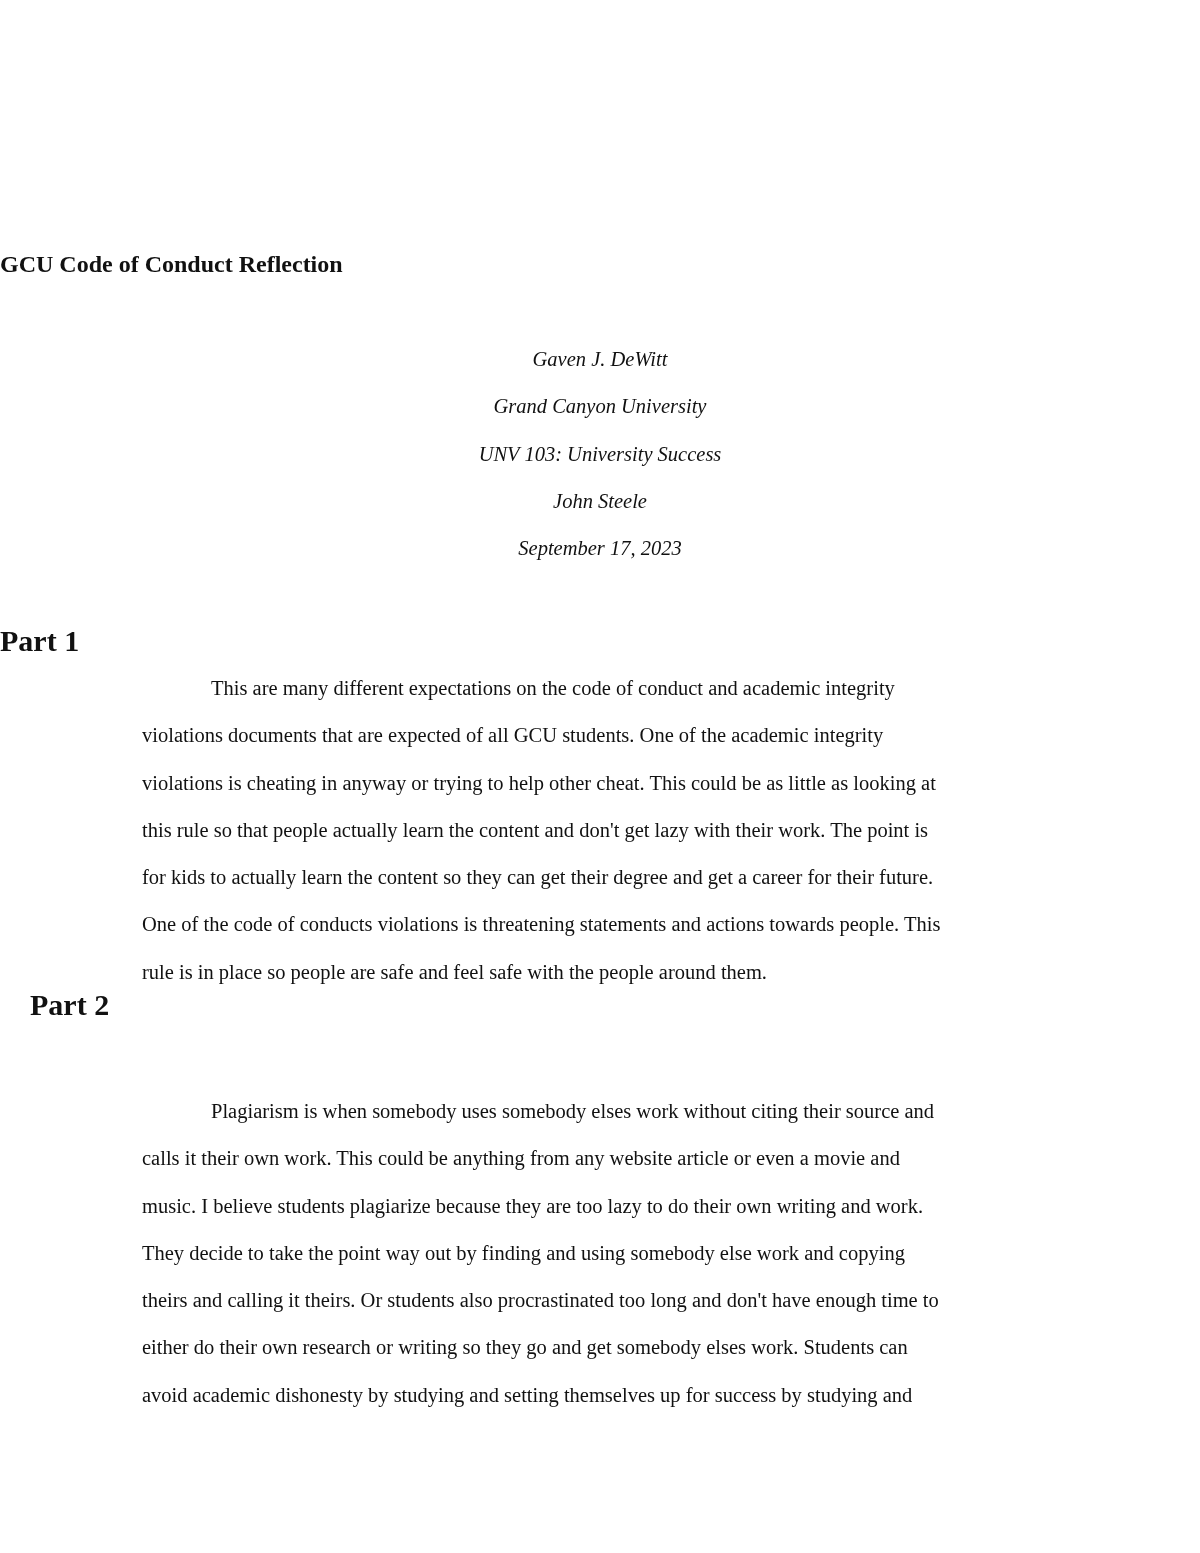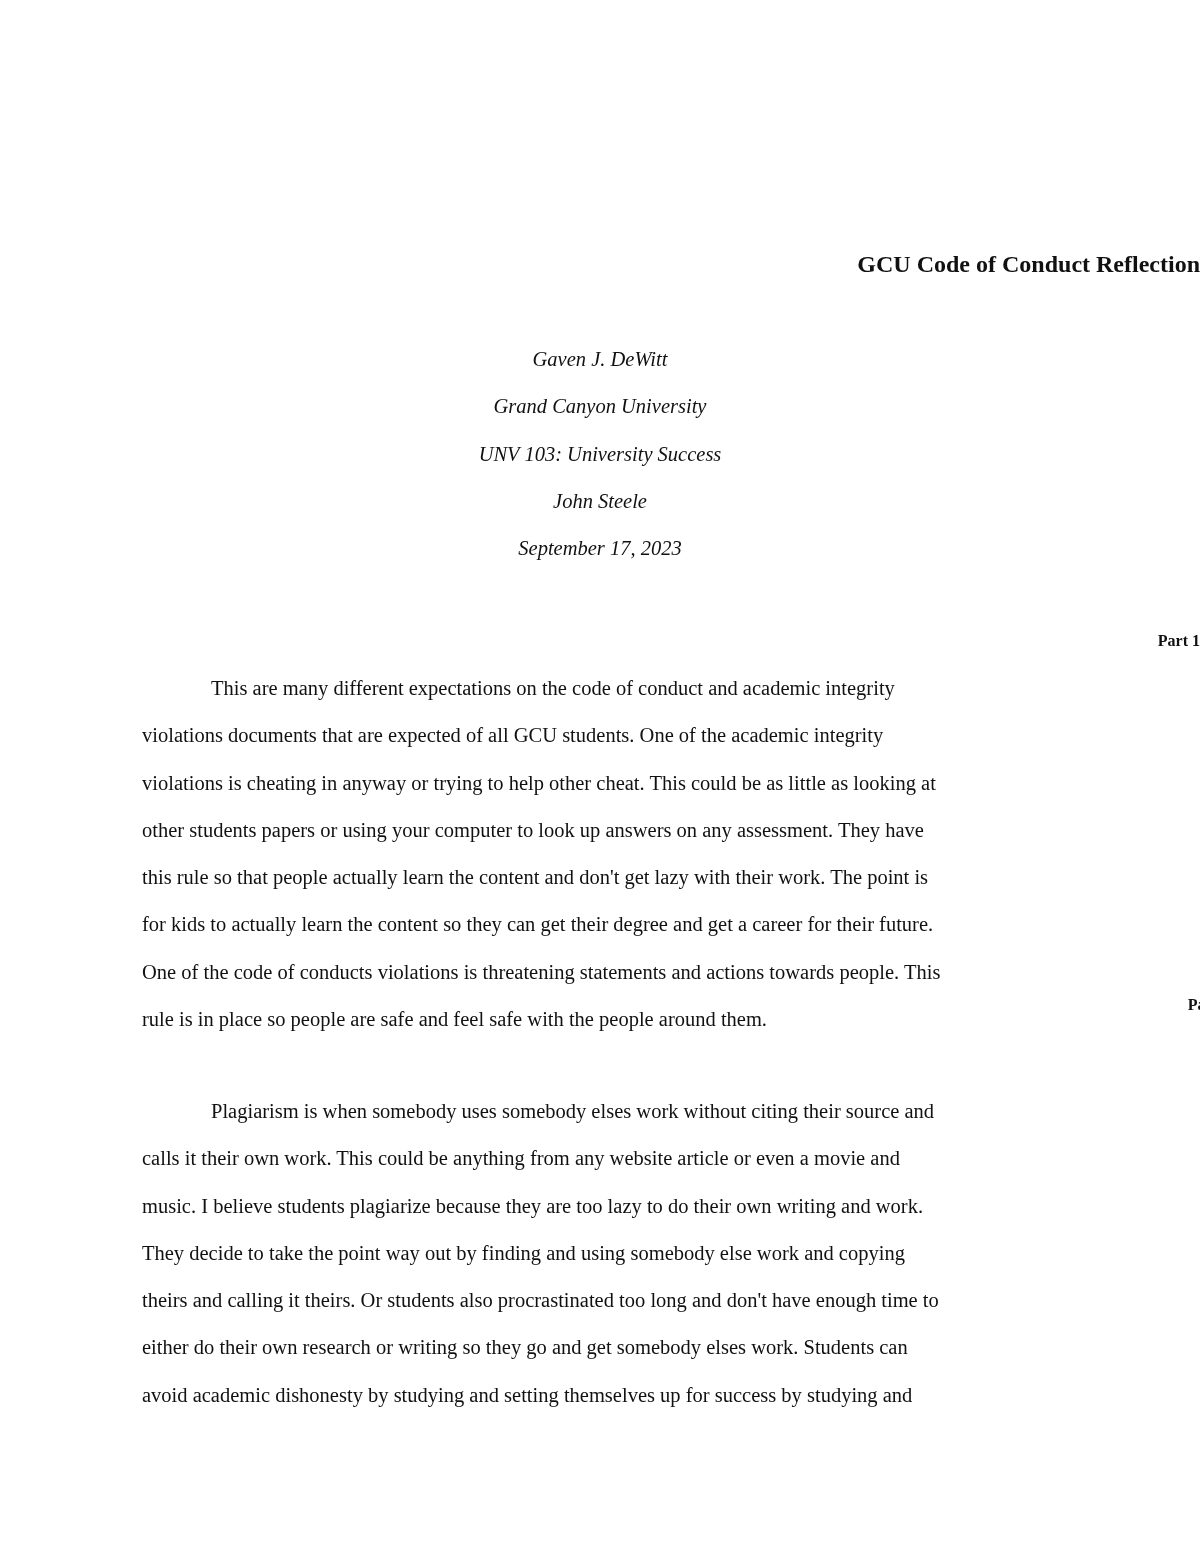--- a/index.html
+++ b/index.html
@@ -19,43 +19,43 @@
       position: absolute;
       left: 0; top: 0;
       width: 1200px;
       height: 1553px;
       background: #ffffff;
     }
     .title {
       position: absolute;
       left: 0; width: 1200px;
       top: 248px;
-      text-align: right;
+      text-align: left;
       font-weight: bold;
       font-size: 24px;
       line-height: 32px;
     }
     .titleblock {
       position: absolute;
       left: 0; width: 1200px;
       top: 343px;
       text-align: center;
       font-size: 20.5px;
       font-style: italic;
     }
     .titleblock .tline {
       height: 47.3px;
       line-height: 32px;
     }
     .heading {
       position: absolute;
       left: 0; width: 1200px;
-      text-align: right;
+      text-align: left;
       font-weight: bold;
-      font-size: 16px;
+      font-size: 30px;
       line-height: 32px;
     }
     .body-text {
       position: absolute;
       left: 142px;
       width: 920px;
       font-size: 20.5px;
       line-height: 47.3px;
       text-indent: 69px;
       white-space: normal;
@@ -83,21 +83,20 @@
     <div class="tline">John Steele</div>
     <div class="tline">September 17, 2023</div>
   </div>
 
   <div class="heading" style="top:625px;">Part 1</div>
 
   <div class="body-text" style="top:665px;">
     <span class="ln first">This are many different expectations on the code of conduct and academic integrity</span>
     <span class="ln">violations documents that are expected of all GCU students. One of the academic integrity</span>
     <span class="ln">violations is cheating in anyway or trying to help other cheat. This could be as little as looking at</span>
-    <span class="ln">other students papers or using your computer to look up answers on any assessment. They have</span>
     <span class="ln">this rule so that people actually learn the content and don't get lazy with their work. The point is</span>
     <span class="ln">for kids to actually learn the content so they can get their degree and get a career for their future.</span>
     <span class="ln">One of the code of conducts violations is threatening statements and actions towards people. This</span>
     <span class="ln">rule is in place so people are safe and feel safe with the people around them.</span>
   </div>
 
   <div class="heading" style="top:989px;margin-left:30px;">Part 2</div>
 
   <div class="body-text" style="top:1088px;">
     <span class="ln first">Plagiarism is when somebody uses somebody elses work without citing their source and</span>

